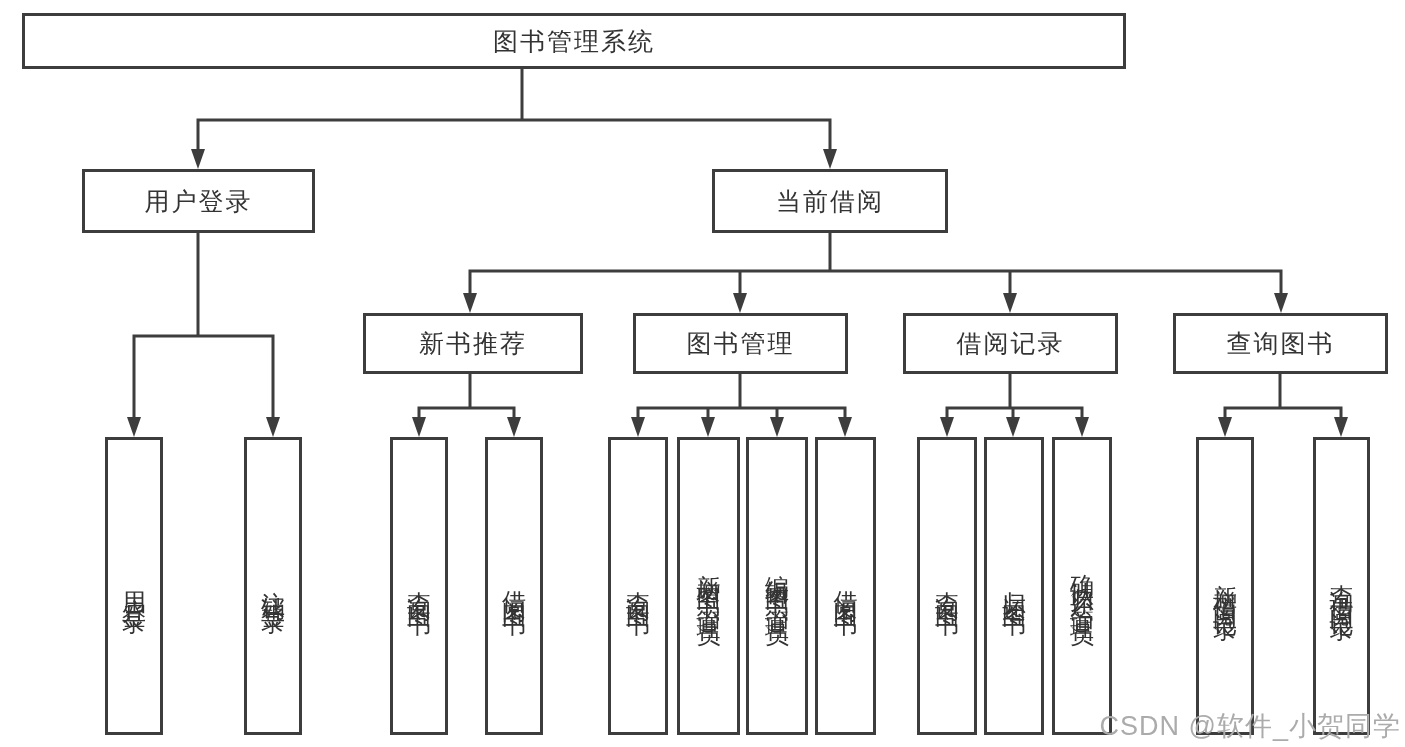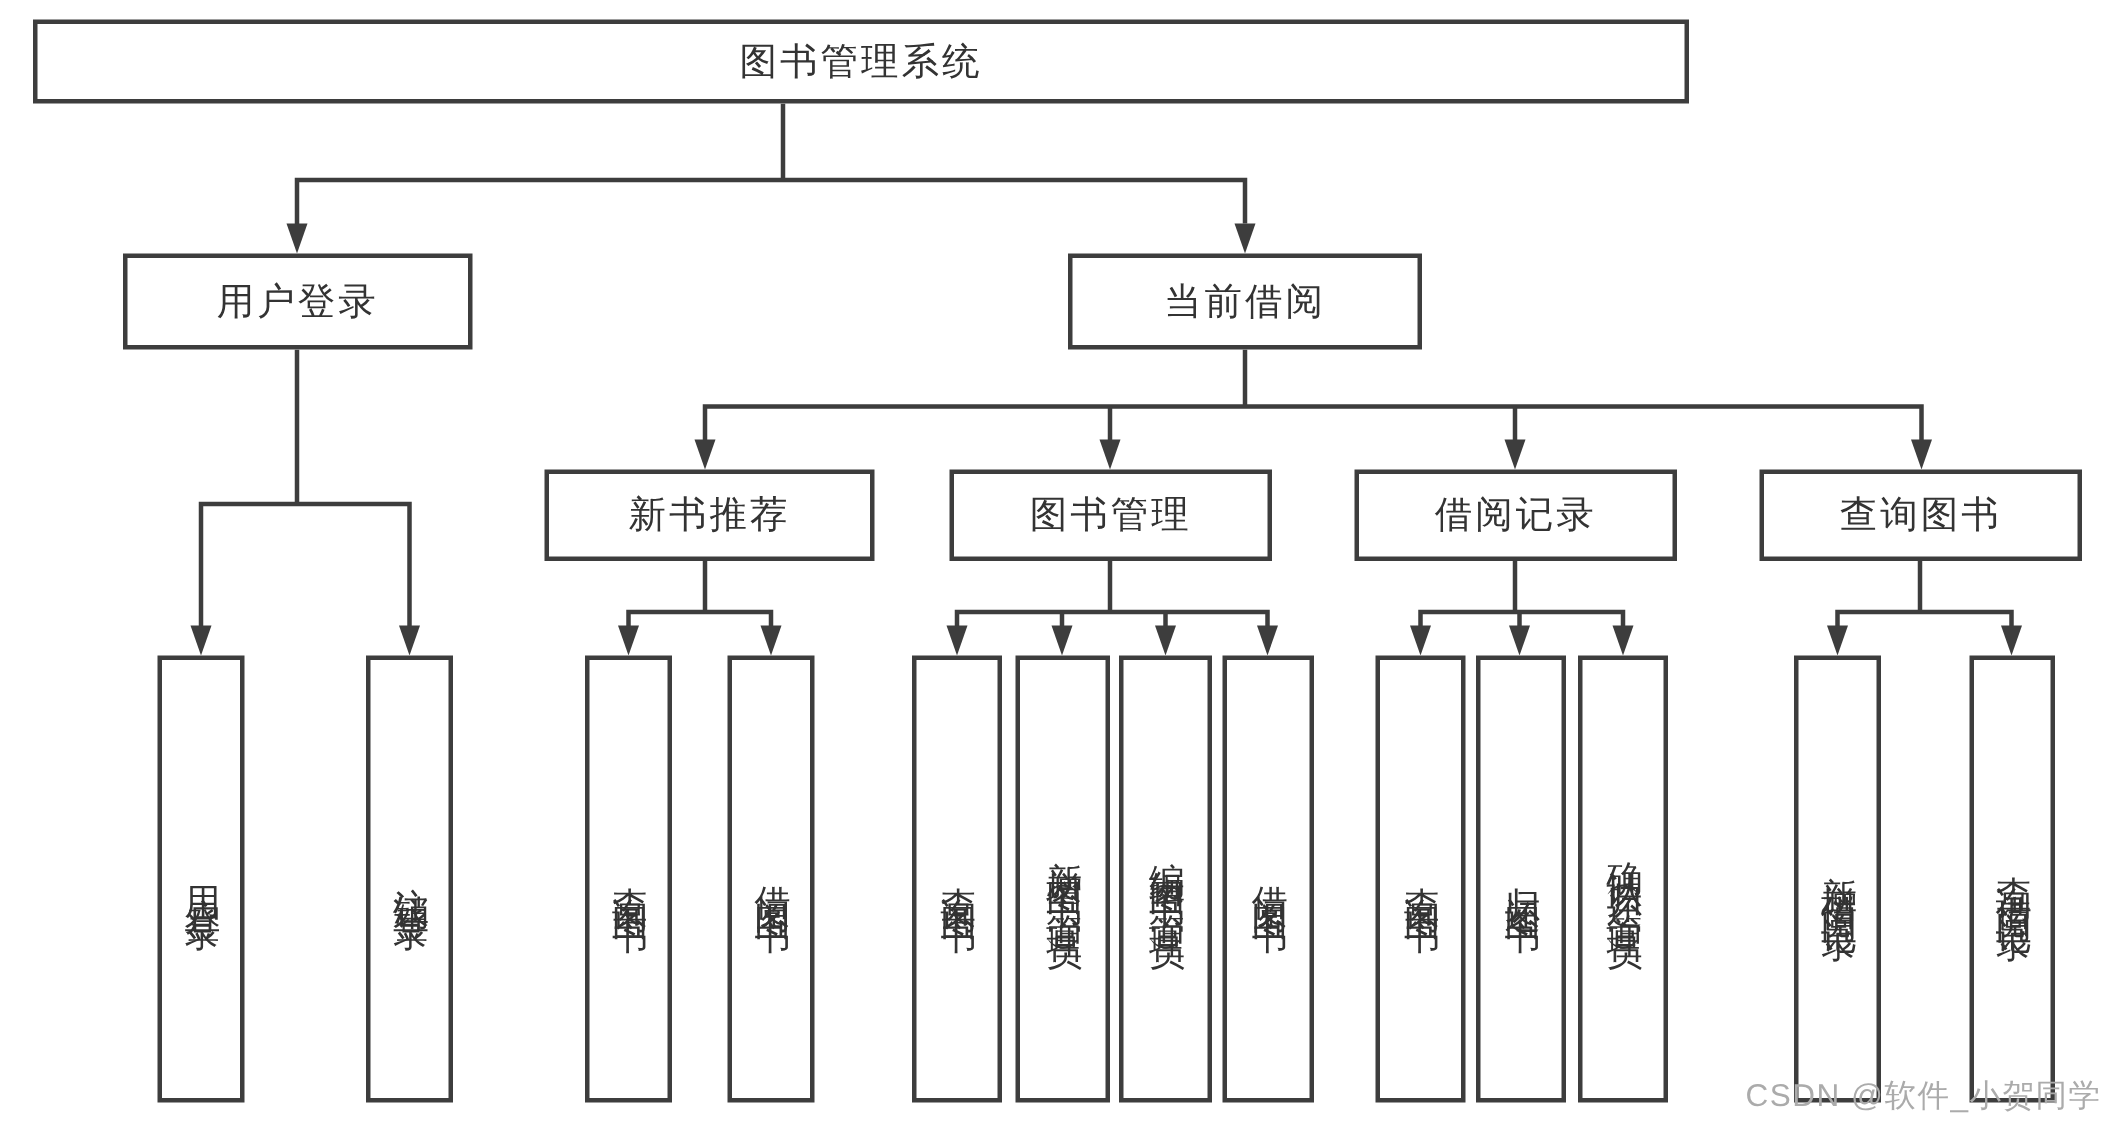--- a/index.html
+++ b/index.html
@@ -47,21 +47,21 @@
   }
   .box.v {
     writing-mode: vertical-rl;
     font-size: 24px;
     letter-spacing: 7px;
   }
   .watermark {
     position: absolute;
     right: 4px;
     bottom: 3px;
-    font-size: 21px;
+    font-size: 27px;
     letter-spacing: 1px;
     color: var(--watermark);
     z-index: 5;
     white-space: nowrap;
   }
 </style>
 </head>
 <body>
 
 <div class="canvas">

